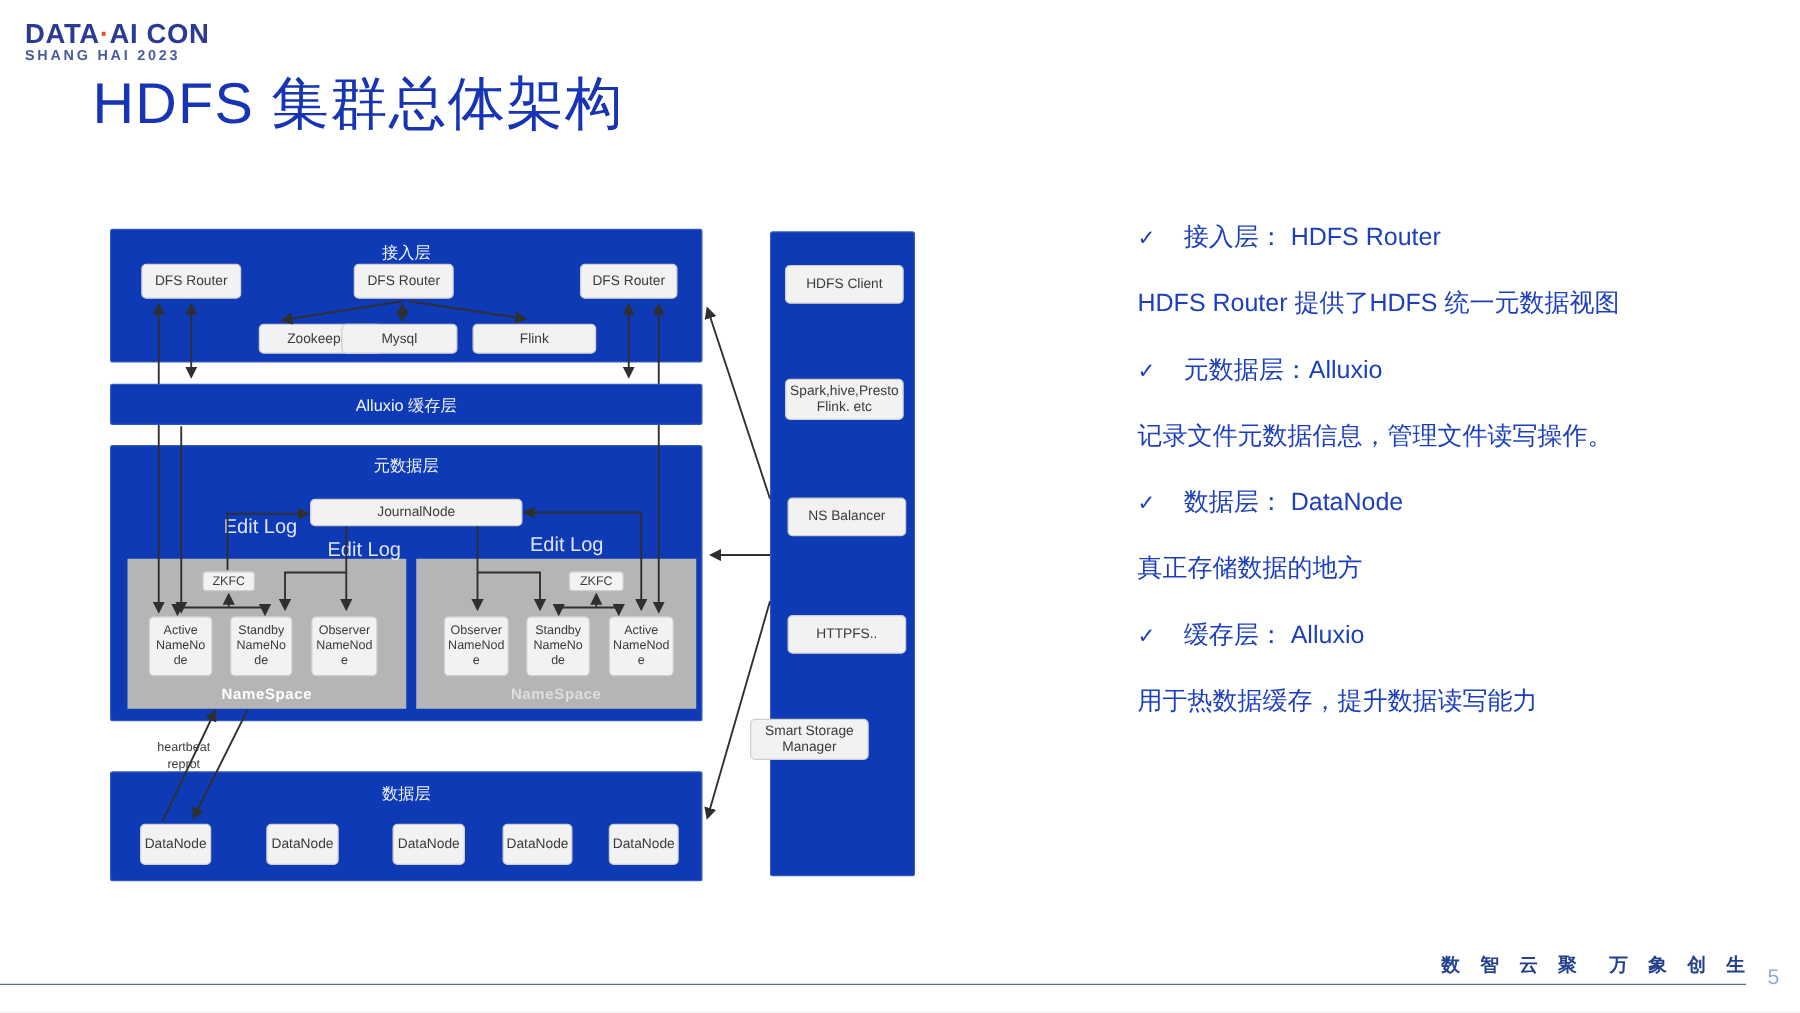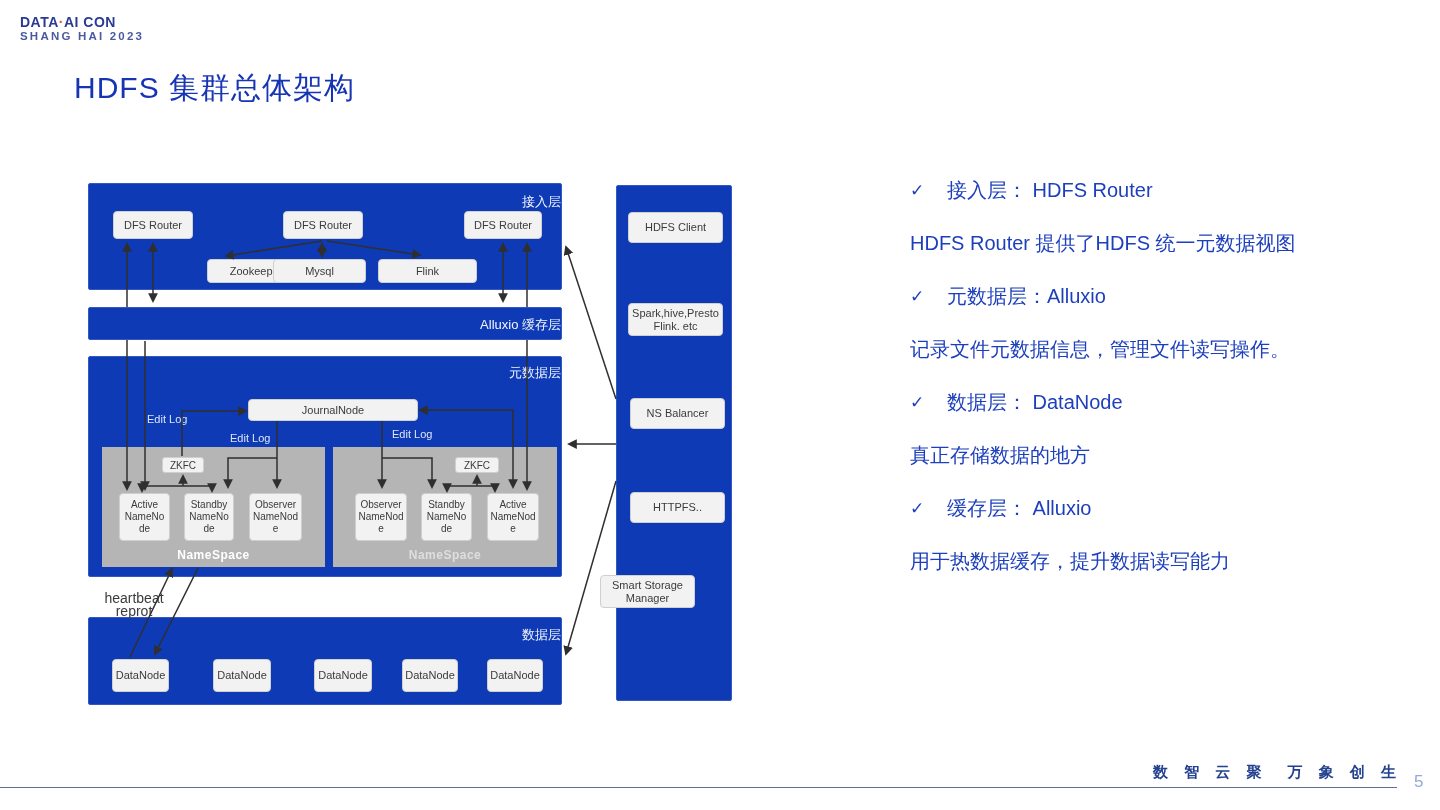--- a/index.html
+++ b/index.html
@@ -1,42 +1,42 @@
 <!DOCTYPE html>
 <html><head>
 <meta charset="utf-8">
 <style>
   html,body{margin:0;padding:0;background:#e8e8e8;}
   #slide{position:relative;width:1440px;height:810px;background:#ffffff;overflow:hidden;
          font-family:"Liberation Sans","DejaVu Sans",sans-serif;}
 
   
   .logo{position:absolute;left:20px;top:15px;line-height:1.1;}
-  .logo-line1{font-size:14px;font-weight:800;color:#2b3a94;letter-spacing:.5px;}
+  .logo-line1{font-size:22px;font-weight:800;color:#2b3a94;letter-spacing:.5px;}
   .logo-dot{color:#e8542a;font-weight:800;}
-  .logo-line2{font-size:11.5px;font-weight:600;color:#4a5aa0;letter-spacing:2.2px;text-align:right;}
-  .page-title{position:absolute;left:74px;top:68px;font-size:30px;font-weight:500;
+  .logo-line2{font-size:11.5px;font-weight:600;color:#4a5aa0;letter-spacing:2.2px;}
+  .page-title{position:absolute;left:74px;top:52px;font-size:46px;font-weight:500;
               color:#1734b4;letter-spacing:1px;}
 
   
   .bluebox{position:absolute;background:#0e3bb5;border:1px solid #3358c4;border-radius:2px;z-index:1;box-sizing:border-box;}
   .bluebox.cache{z-index:5;}
-  .blue-label{position:absolute;left:0;right:0;text-align:right;color:#f2f5ff;font-size:13px;}
+  .blue-label{position:absolute;left:0;right:0;text-align:center;color:#f2f5ff;font-size:13px;}
   .gray{position:absolute;background:#b5b5b6;z-index:2;}
   .ns-caption{position:absolute;bottom:5px;left:0;right:0;text-align:center;color:#fff;
               font-weight:bold;font-size:12px;letter-spacing:.5px;}
   .ns-caption.faint{opacity:.55;}
   .chip{position:absolute;background:#f2f2f3;border:1px solid #cfcfcf;border-radius:4px;color:#3b3b3b;
         display:flex;align-items:center;justify-content:center;text-align:center;
         font-size:11px;line-height:13px;box-sizing:border-box;padding:2px;z-index:3;}
   .chip.nn{font-size:10px;line-height:12px;overflow-wrap:anywhere;padding:3px 2px;}
   .chip.zk{font-size:10px;border-radius:3px;}
-  .editlog{position:absolute;color:#dfe5f5;font-size:11px;z-index:3;}
-  .hb{position:absolute;left:103px;top:592px;width:62px;text-align:center;color:#3b3b3b;
-      font-size:14px;line-height:13px;z-index:3;}
+  .editlog{position:absolute;color:#dfe5f5;font-size:16px;z-index:3;padding-left:32px;}
+  .hb{position:absolute;left:116px;top:592px;width:62px;text-align:center;color:#3b3b3b;
+      font-size:10px;line-height:13px;z-index:3;}
   svg.wires{position:absolute;left:0;top:0;z-index:4;pointer-events:none;}
 
   
   .notes{position:absolute;left:910px;top:180px;width:520px;display:flex;flex-direction:column;row-gap:32px;}
   .note{color:#1d3fbc;font-size:20px;line-height:21px;display:flex;}
   .note .check{width:37px;flex:0 0 37px;font-size:17px;color:#1d3fbc;}
 
   
   .motto{position:absolute;top:763px;right:38px;display:flex;gap:20px;color:#24418f;
          font-weight:bold;font-size:15px;letter-spacing:6px;text-align:center;}

